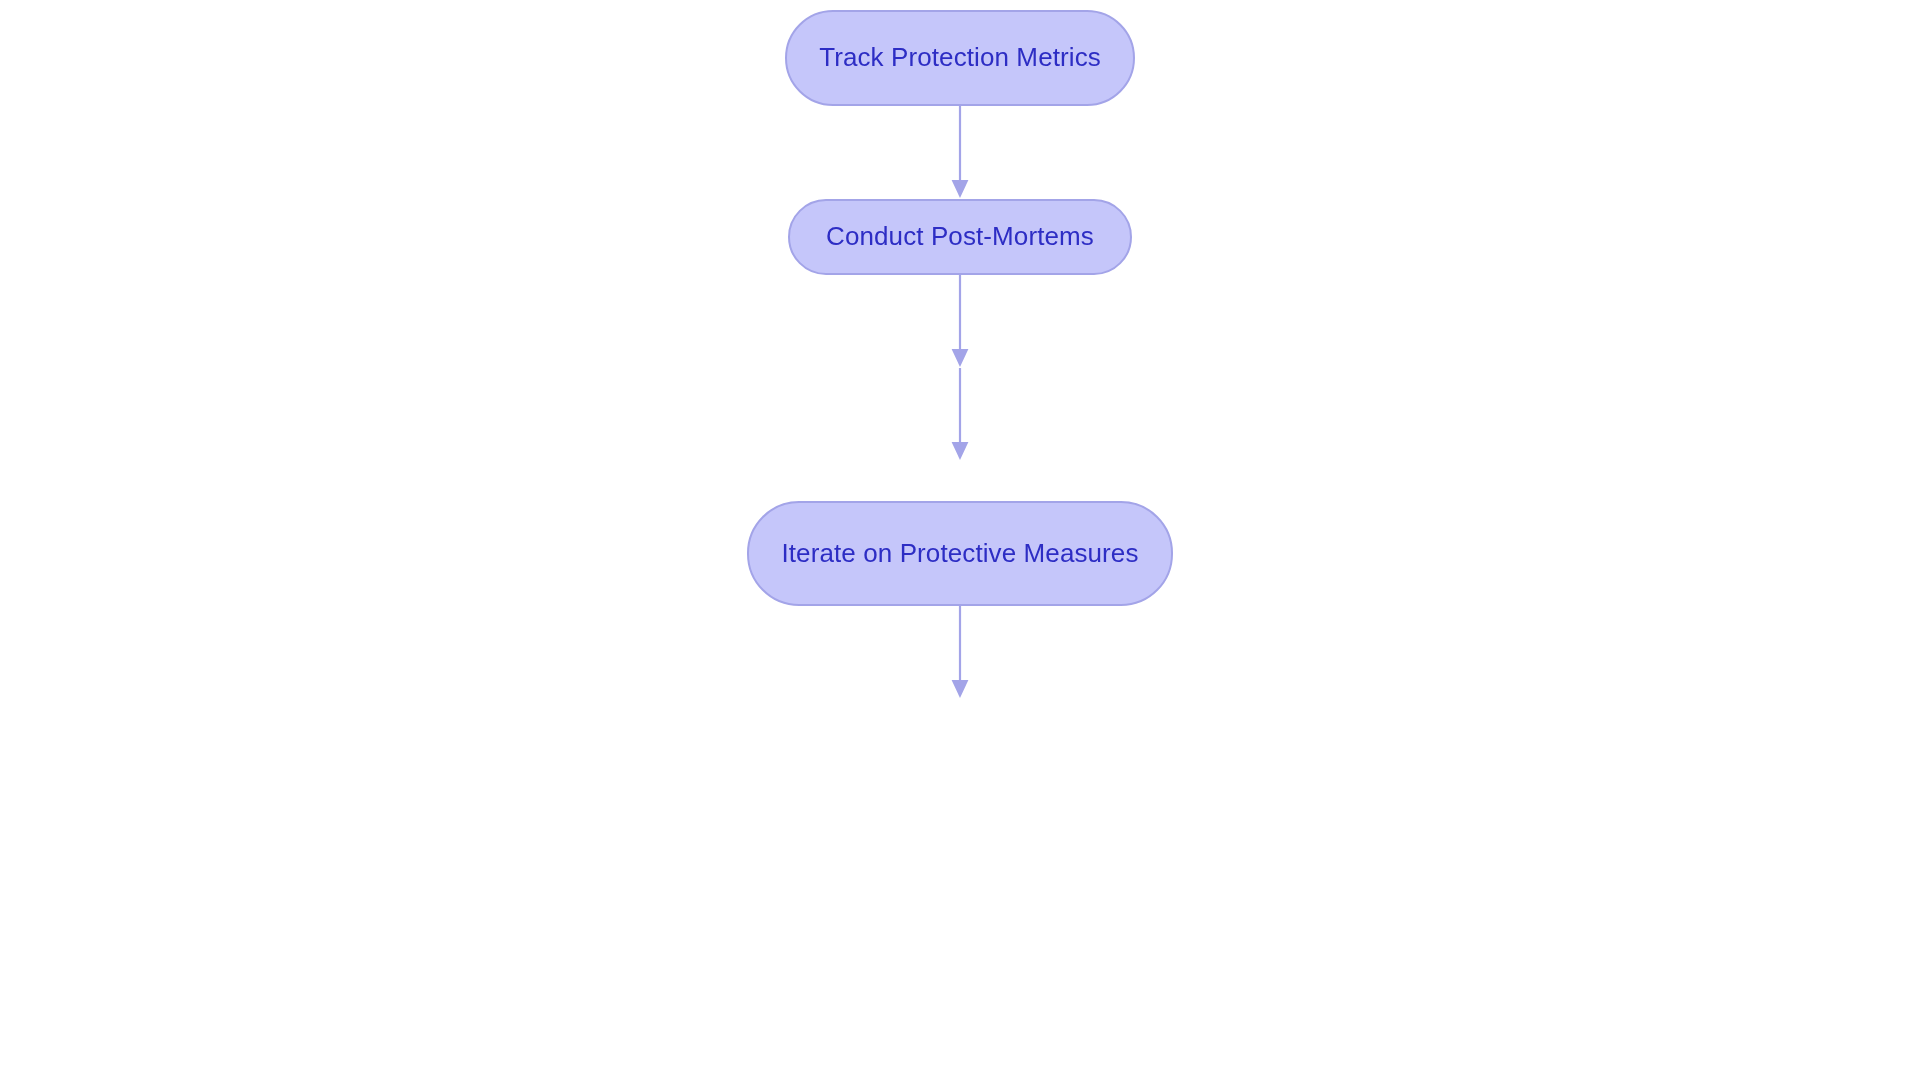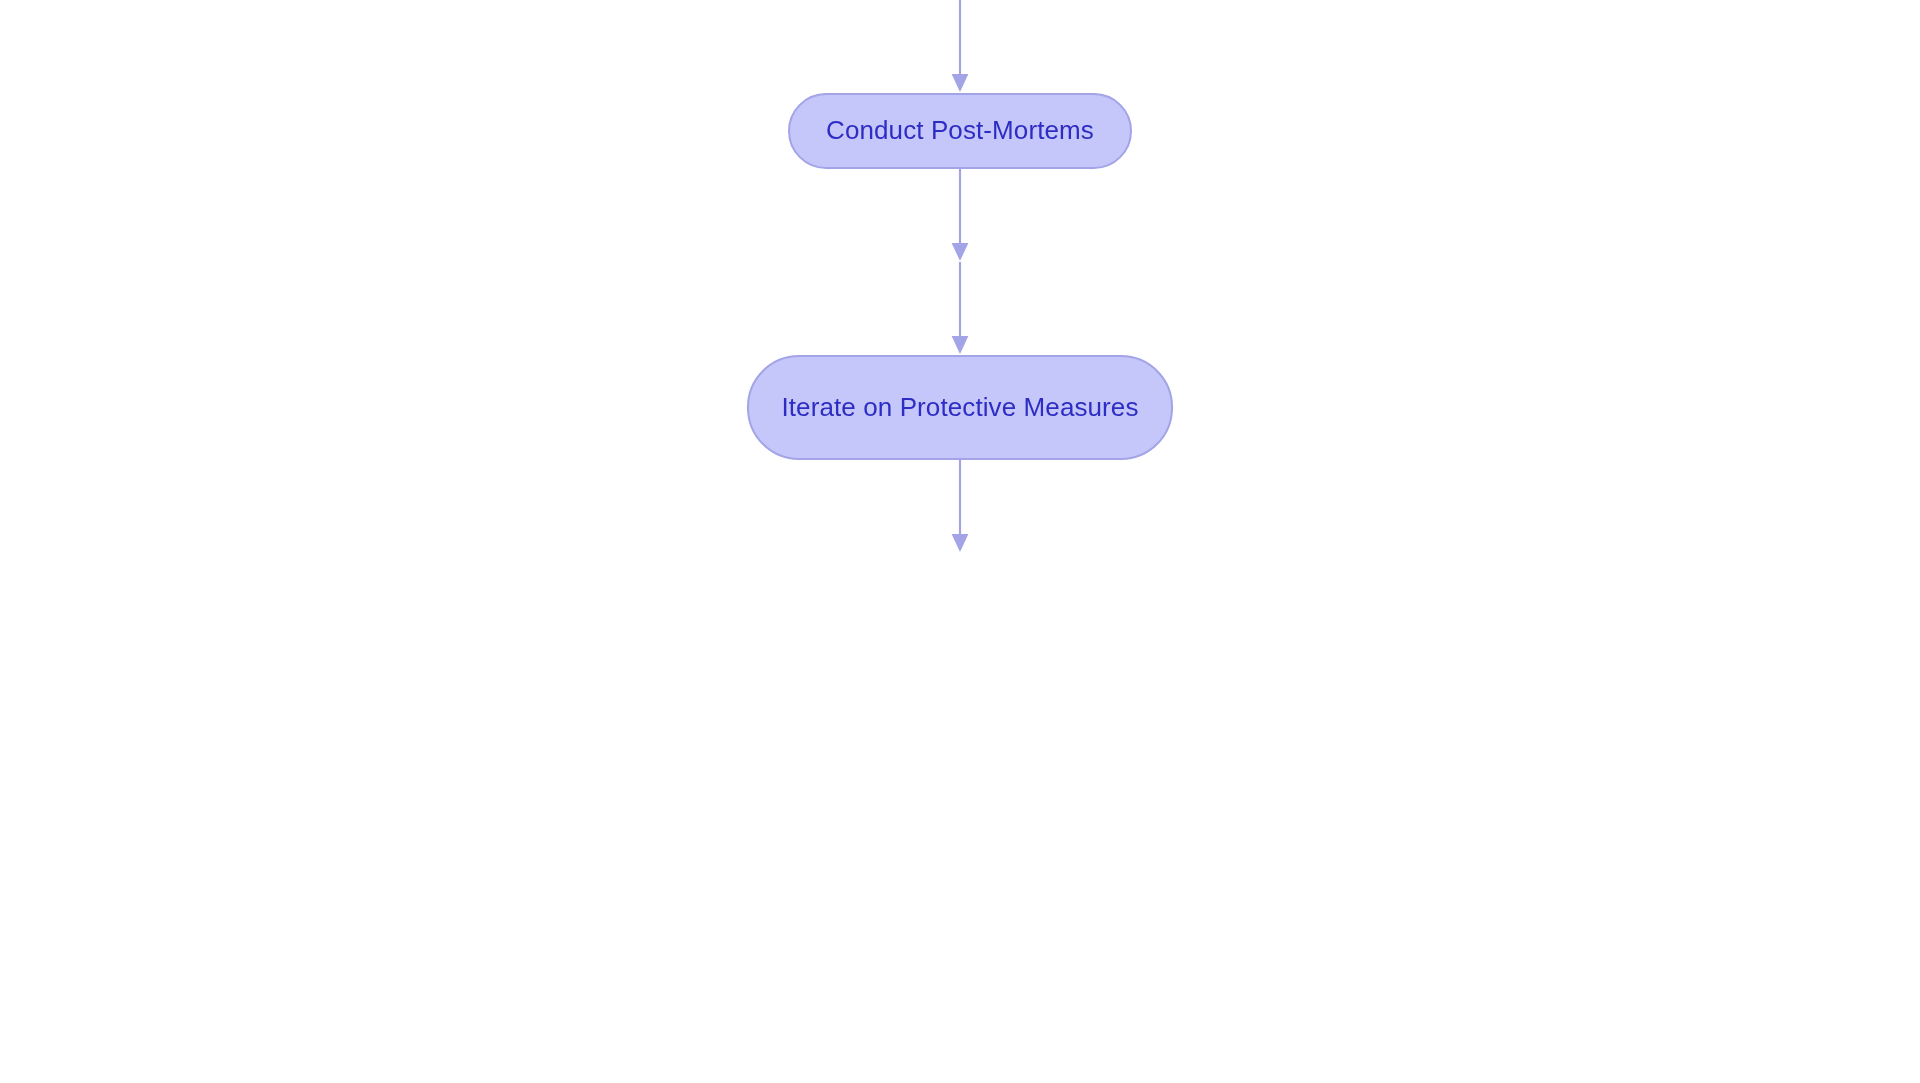--- a/index.html
+++ b/index.html
@@ -52,21 +52,21 @@
     letter-spacing: 0.1px;
     line-height: 1.15;
     white-space: nowrap;
     font-family: "Liberation Sans", "DejaVu Sans", sans-serif;
   }
 
   
   .node-1 { width: 350px; height: 96px;  margin-top: 10px; }
   .node-2 { width: 344px; height: 76px;  }
   .node-3 { width: 358px; height: 105px; }
-  .node-4 { width: 426px; height: 105px; }
+  .node-4 { width: 426px; height: 105px; margin-top: 40px; }
   .node-5 { width: 420px; height: 105px; }
 
   
   .flow-edge {
     position: relative;
     width: 22px;
     height: 93px;
     flex: none;
     display: block;
   }
@@ -75,20 +75,23 @@
     display: block;
     overflow: visible;
   }
 </style>
 </head>
 <body>
 
 <div id="flowchart-canvas">
   <div class="flow-column">
 
+    <div class="flow-node node-1">
+      <span class="flow-node-label">Track Protection Metrics</span>
+    </div>
 
     <div class="flow-edge">
       <svg width="22" height="93" viewBox="0 0 22 93" xmlns="http://www.w3.org/2000/svg">
         <line x1="11" y1="0" x2="11" y2="75" stroke="#a3a4e8" stroke-width="2.2"></line>
         <polygon points="11,92 2.6,74 19.4,74" fill="#a3a4e8"></polygon>
       </svg>
     </div>
 
     <div class="flow-node node-2">
       <span class="flow-node-label">Conduct Post-Mortems</span>

